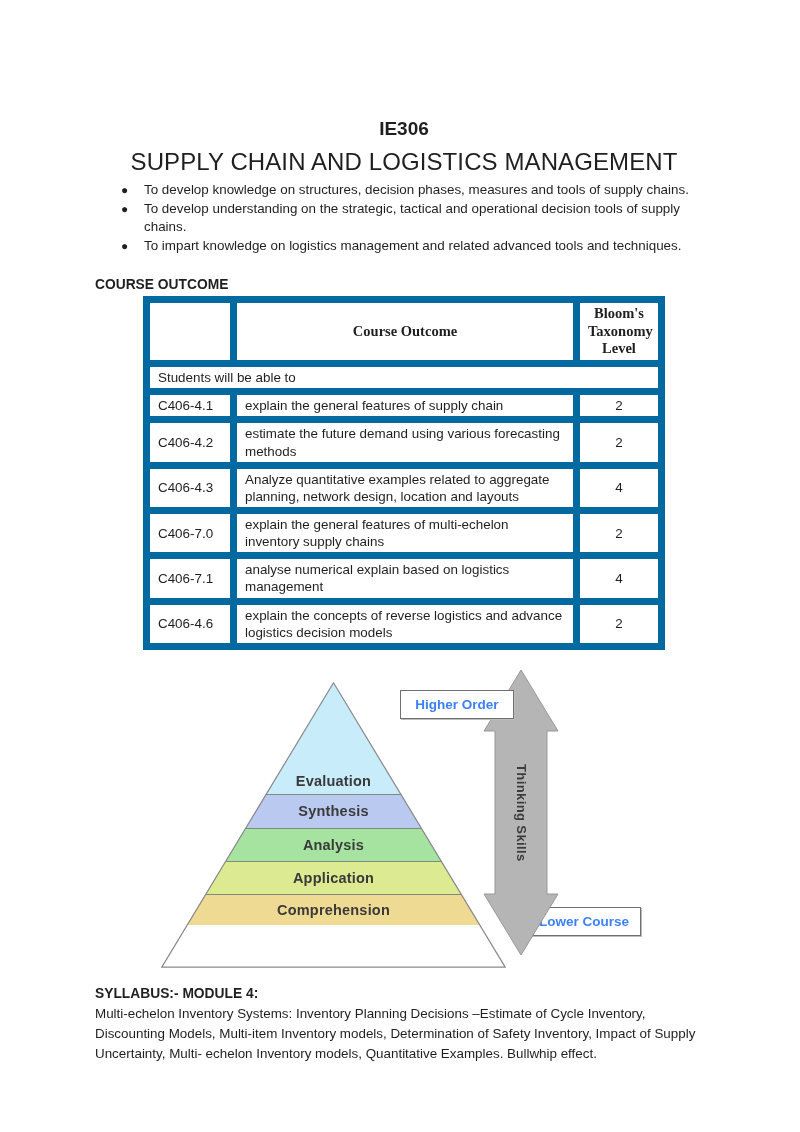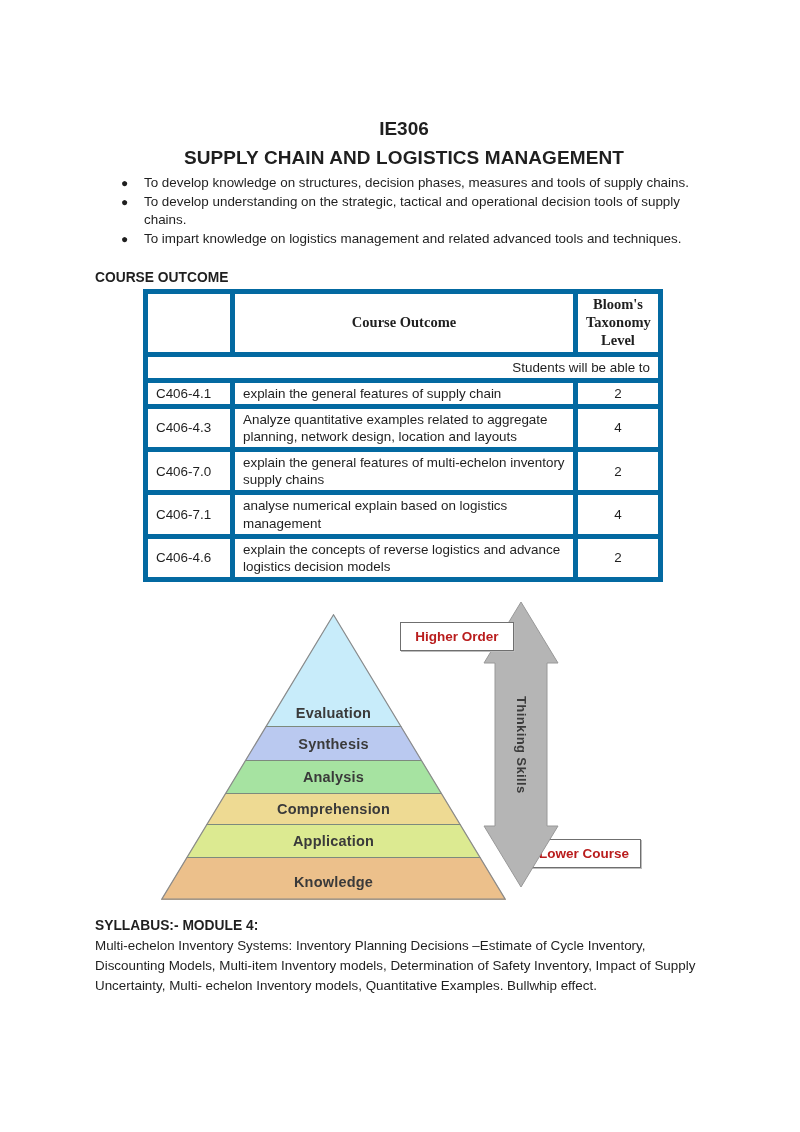--- a/index.html
+++ b/index.html
@@ -7,51 +7,51 @@
     width:800px;height:1132px;background:#ffffff;position:relative;
     font-family:"Liberation Sans","DejaVu Sans",sans-serif;
     color:#1f1f1f;-webkit-font-smoothing:antialiased;
   }
   .page{width:800px;height:1132px;overflow:hidden;position:relative;}
   .content{position:absolute;left:95px;top:0;width:618px;margin-top:34px;}
 
   
   .title-block{margin-top:84px;text-align:center;}
   .course-code{font-size:19px;font-weight:bold;line-height:1.2;}
-  .course-title{font-size:19px;font-weight:bold;line-height:1.3;margin-top:5px;letter-spacing:.1px;}
+  .course-title{font-size:24px;font-weight:normal;line-height:1.3;margin-top:5px;letter-spacing:.1px;}
 
   
   .section-heading{font-size:13.8px;font-weight:bold;margin:0;}
   .objectives-heading{margin-top:25px;}
   .outcome-heading{margin-top:22px;}
 
   
   .bullet-list{margin:4px 0 0 0;padding:0;list-style:none;}
   .bullet-list li{display:flex;margin:0 0 1px 26px;font-size:13.4px;line-height:18px;}
   .bullet-glyph{width:10px;flex:0 0 10px;margin-right:13px;font-size:12px;line-height:18px;}
 
   
   table.outcome-table{
     border-collapse:collapse;margin:4px 0 0 48px;width:515px;table-layout:fixed;
     font-size:13.4px;line-height:1.28;
   }
   table.outcome-table col.c-code{width:87px;}
   table.outcome-table col.c-outcome{width:343px;}
   table.outcome-table col.c-level{width:85px;}
   table.outcome-table td,table.outcome-table th{
-    border:5px solid #0369a1;padding:2px 8px;vertical-align:middle;
+    border:7px solid #0369a1;padding:2px 8px;vertical-align:middle;
   }
   table.outcome-table{border:2px solid #222;}
   th.hdr{
     font-family:"Liberation Serif","DejaVu Serif",serif;
     font-weight:bold;font-size:14.5px;text-align:center;padding:4px 6px;line-height:1.22;
   }
   td.code-cell{text-align:left;}
   td.level-cell{text-align:center;}
-  td.span-cell{padding:3px 8px;text-align:right;}
+  td.span-cell{padding:3px 8px;}
   tr.hdr-row{height:50px;}
 
   
   .diagram{position:relative;height:302px;margin-top:16px;}
   .pyramid-wrap{position:absolute;left:66px;top:16px;width:345px;height:286px;}
   .pyramid-clip{
     position:absolute;inset:0;
     clip-path:polygon(50% 0,100% 100%,0 100%);
   }
   .band{width:100%;display:flex;align-items:center;justify-content:center;
@@ -67,21 +67,21 @@
 
   .arrow-wrap{position:absolute;left:388px;top:3px;width:76px;height:287px;z-index:2;}
   .arrow-label{
     position:absolute;left:0;top:0;width:76px;height:287px;
     display:flex;align-items:center;justify-content:center;
     writing-mode:vertical-rl;font-size:13px;font-weight:600;color:#3c3c3c;letter-spacing:.4px;
   }
   .order-box{
     position:absolute;background:#ffffff;border:1.6px solid #6f6f6f;
     box-shadow:1px 1px 0 #bdbdbd;display:flex;align-items:center;justify-content:center;
-    font-size:13.5px;font-weight:600;color:#b91c1c;
+    font-size:13.5px;font-weight:600;color:#3b82f6;
   }
   .higher-box{left:305px;top:24px;width:112px;height:27px;z-index:3;}
   .lower-box{left:432px;top:241px;width:112px;height:27px;z-index:1;}
 
   
   .syllabus-heading{margin-top:16px;font-size:13.8px;font-weight:bold;line-height:20px;}
   .syllabus-para{font-size:13.4px;line-height:20px;margin:0;}
   .syllabus-lead{font-weight:normal;}
   .faculty-line{margin-top:27px;font-size:13.6px;}
 </style>
@@ -127,20 +127,25 @@
       </tr>
       <tr>
         <td class="span-cell" colspan="3">Students will be able to</td>
       </tr>
       <tr>
         <td class="code-cell">C406-4.1</td>
         <td>explain the general features of supply chain</td>
         <td class="level-cell">2</td>
       </tr>
       <tr>
+        <td class="code-cell">C406-4.2</td>
+        <td>estimate the future demand using various forecasting methods</td>
+        <td class="level-cell">2</td>
+      </tr>
+      <tr>
         <td class="code-cell">C406-4.3</td>
         <td>Analyze quantitative examples related to aggregate planning, network design, location and layouts</td>
         <td class="level-cell">4</td>
       </tr>
       <tr>
         <td class="code-cell">C406-7.0</td>
         <td>explain the general features of multi-echelon inventory supply chains</td>
         <td class="level-cell">2</td>
       </tr>
       <tr>
@@ -162,28 +167,25 @@
         <div class="pyramid-clip">
           <div class="band lv0" style="background-color: rgb(200, 236, 250);">
             <span>Evaluation</span>
           </div>
           <div class="band lv1" style="background-color: rgb(186, 201, 240);">
             <span>Synthesis</span>
           </div>
           <div class="band lv2" style="background-color: rgb(166, 227, 161);">
             <span>Analysis</span>
           </div>
+          <div class="band lv3" style="background-color: rgb(220, 234, 145);">
+            <span>Application</span>
+          </div>
           <div class="band lv4" style="background-color: rgb(238, 218, 147);">
             <span>Comprehension</span>
-          </div>
-          <div class="band lv3" style="background-color: rgb(220, 234, 145);">
-            <span>Application</span>
-          </div>
-          <div class="band lv5" style="background-color: rgb(236, 192, 139);">
-            <span>Knowledge</span>
           </div>
         </div>
         <svg class="pyramid-outline" width="345" height="286" viewBox="0 0 345 286">
           <polygon points="172.5,0.8 344.2,285.2 0.8,285.2" fill="none" stroke-width="1.2" stroke="#8a8a8a"></polygon>
         </svg>
       </div>
 
       <div class="order-box higher-box">
         <span>Higher Order</span>
       </div>

